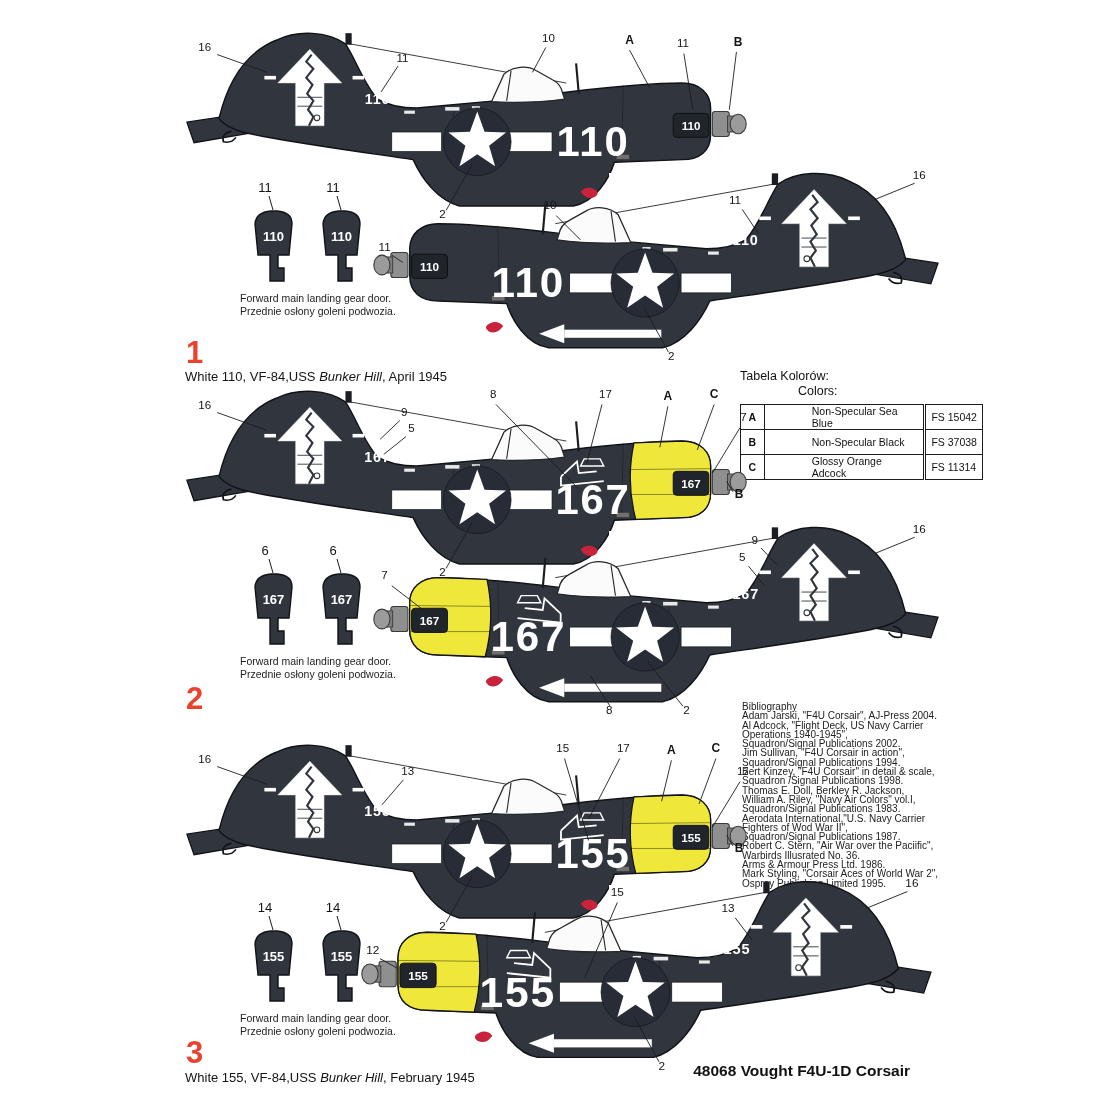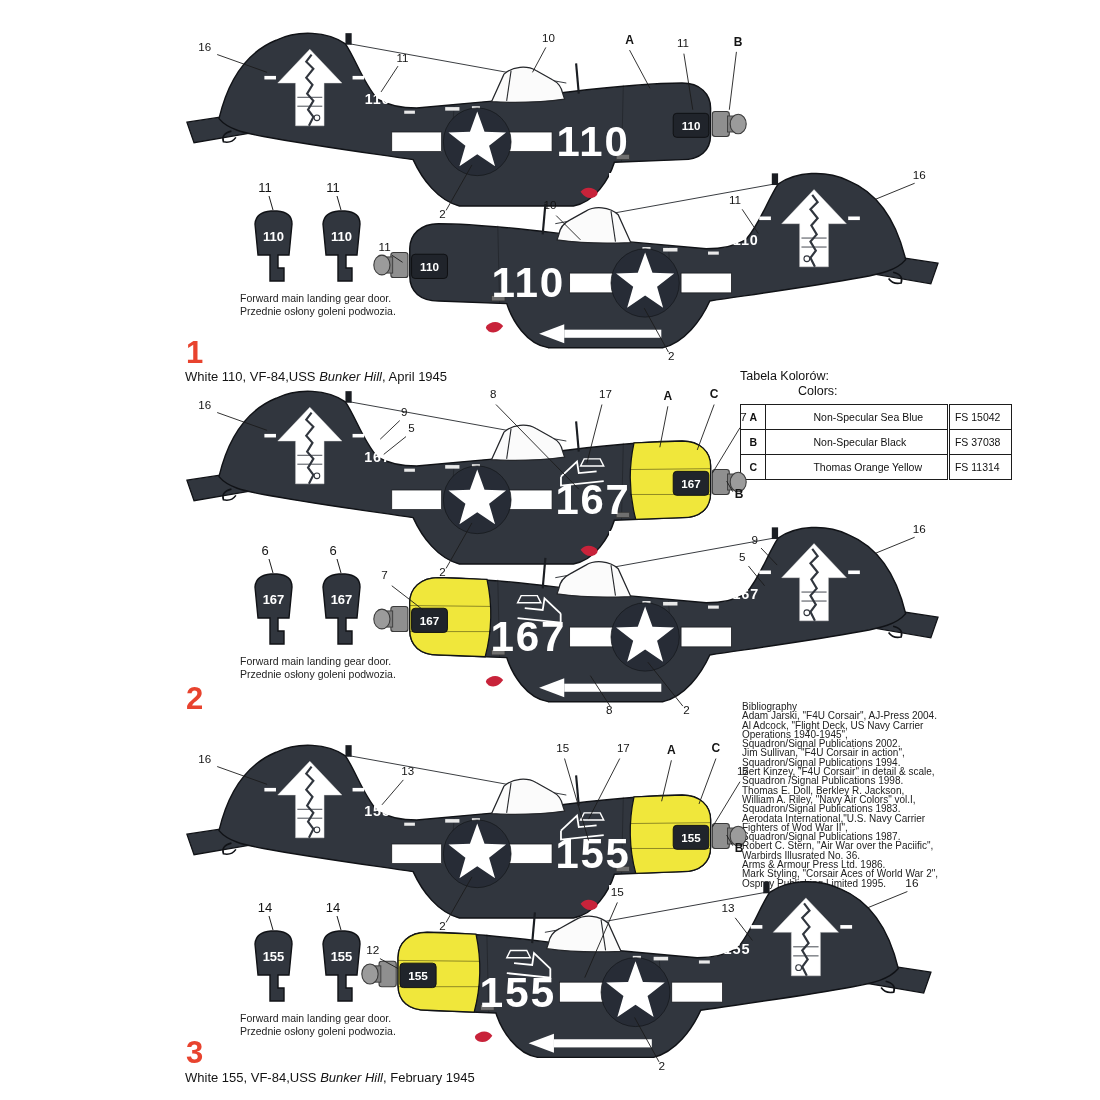--- a/index.html
+++ b/index.html
@@ -6,21 +6,21 @@
   #page{position:relative;width:1100px;height:1100px;background:#ffffff;overflow:hidden;
         font-family:"Liberation Sans",sans-serif;color:#111;}
   .abs{position:absolute;}
   .profile{position:absolute;}
   .profile svg, .gear svg{display:block;}
   .scheme-num{font-weight:900;font-size:31px;line-height:26px;color:#e8432e;letter-spacing:-1px;}
   .caption{font-size:13px;color:#141414;white-space:nowrap;}
   .caption .ship{font-style:italic;}
   .gear-note{font-size:10.5px;line-height:13px;color:#232323;}
   
-  #colorTableBlock{width:272px;}
+  #colorTableBlock{width:243px;}
   .ct-title{font-size:12.5px;margin-bottom:1px;}
   .ct-title.en{padding-left:58px;}
   table.ct{border-collapse:collapse;margin-top:6px;}
   table.ct td{border:1.2px solid #1d1d1d;font-size:10.5px;height:24px;padding:0 5px;}
   table.ct td.code{width:16px;text-align:center;font-weight:bold;}
   table.ct td.name{width:148px;padding-left:47px;}
   table.ct td.fs{width:56px;border-left:3px double #1d1d1d;}
   
   #biblio{width:235px;font-size:10px;line-height:9.3px;color:#222;}
   #biblio .line{white-space:nowrap;}
@@ -173,21 +173,21 @@
         <td class="name">Non-Specular Sea Blue</td>
         <td class="fs">FS 15042</td>
       </tr>
       <tr>
         <td class="code">B</td>
         <td class="name">Non-Specular Black</td>
         <td class="fs">FS 37038</td>
       </tr>
       <tr>
         <td class="code">C</td>
-        <td class="name">Thomas Orange Yellow</td>
+        <td class="name">Glossy Orange Adcock</td>
         <td class="fs">FS 11314</td>
       </tr>
     </tbody>
       </table>
   </div>
 
   <div class="profile" style="left:178px;top:384px;width:570px;height:196px;">
       <svg viewBox="0 0 640 220" width="100%" height="100%">
         <g>
           <polygon points="10,108 82,97 88,119 18,131" fill="#31363e" stroke="#101216" stroke-width="1.4"></polygon>
@@ -496,14 +496,15 @@
     </div>
   <div class="abs gear-note" style="left:240px;top:1012px;">
     <div>Forward main landing gear door.</div>
     <div>Przednie osłony goleni podwozia.</div>
   </div>
   <div class="abs scheme-num" style="left:186px;top:1040px;">3</div>
   <div class="abs caption" style="left:185px;top:1070px;">
     <span>White 155, VF-84,USS </span><span class="ship">Bunker Hill</span><span>, February 1945</span>
   </div>
 
+  <div class="abs" id="kitTitle" style="left:640px;top:1062px;">48068 Vought F4U-1D Corsair</div>
 
 </div>
 
 </body></html>

